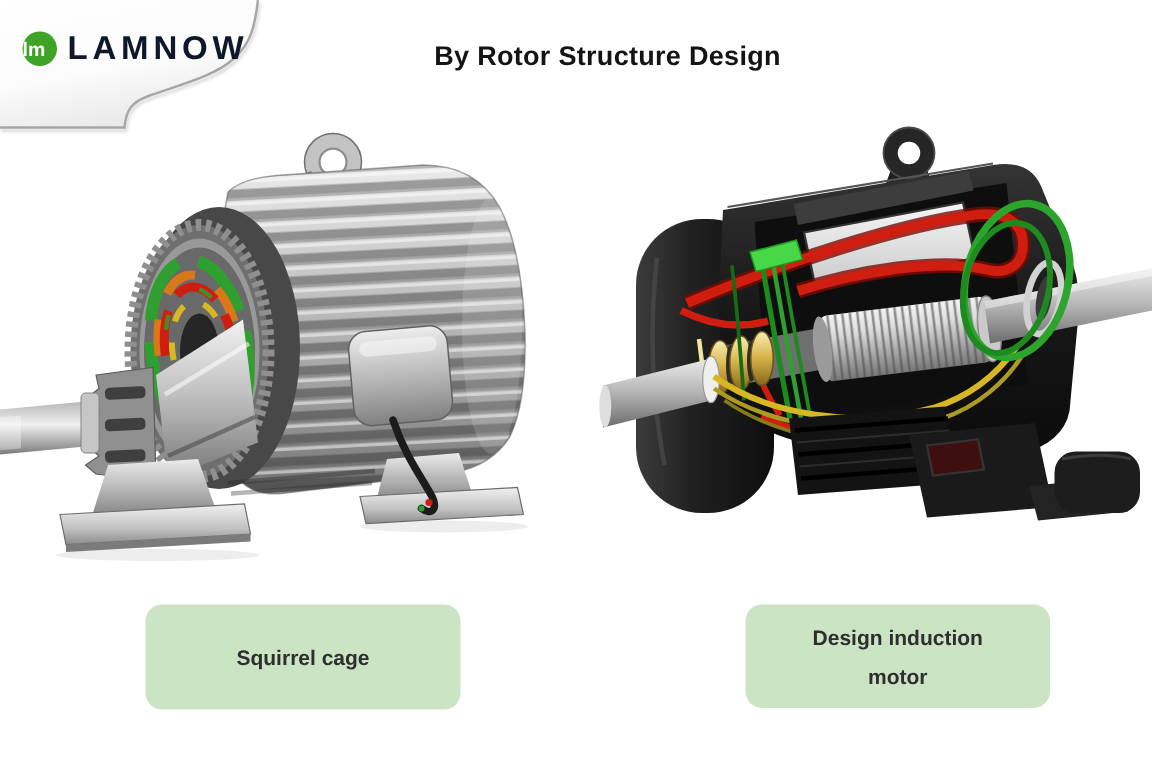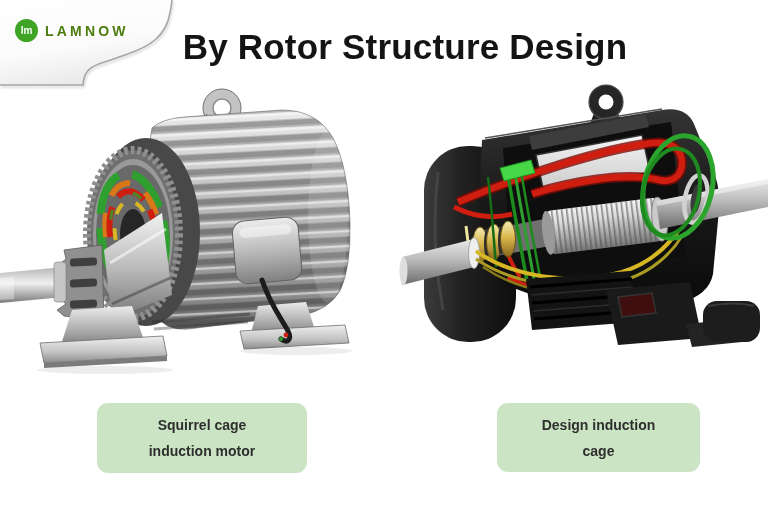--- a/index.html
+++ b/index.html
@@ -7,29 +7,29 @@
     width:768px;height:512px;position:relative;overflow:hidden;
     background:#ffffff;
     font-family:"Liberation Sans","DejaVu Sans",sans-serif;
   }
   .canvas{position:absolute;inset:0;}
   .bubble-svg{position:absolute;left:0;top:0;}
   .logo{position:absolute;left:15px;top:19px;display:flex;align-items:center;gap:7px;}
   .logo-badge{
     width:23px;height:23px;border-radius:50%;
     background:var(--logo-green,#3fa426);
-    color:#ffffff;display:flex;align-items:center;justify-content:center;
-    font-weight:bold;font-size:10px;line-height:1;
+    color:#ffffff;display:flex;align-items:center;
+    font-weight:bold;font-size:13px;line-height:1;
   }
   .logo-text{
-    font-weight:bold;font-size:14px;letter-spacing:3.2px;color:#4d7c0f;
+    font-weight:bold;font-size:22px;letter-spacing:3.2px;color:#0f172a;
   }
   .title{
     position:absolute;top:27px;left:42px;right:0;margin:0;
-    text-align:center;font-size:35px;font-weight:bold;
+    text-align:center;font-size:18px;font-weight:bold;
     color:var(--title-text,#141414);letter-spacing:.2px;
   }
   .motor{position:absolute;}
   #motor-left{left:0;top:82px;}
   #motor-right{left:390px;top:80px;}
   .label{
     position:absolute;background:var(--label-bg,#cbe5c4);
     color:var(--label-text,#2e2e2e);border-radius:11px;
     display:flex;flex-direction:column;align-items:center;justify-content:center;
     font-weight:bold;font-size:14px;line-height:26px;text-align:center;
@@ -294,20 +294,19 @@
       <polygon points="216,210 300,202 312,258 228,265" fill="#1a1a1a"></polygon>
       <polygon points="228,217 262,213 266,233 232,237" fill="#3f0e0e" stroke="#343434" stroke-width="1.5"></polygon>
       <polygon points="296,244 357,238 362,261 302,267" fill="#232323"></polygon>
       <rect x="313" y="221" width="57" height="41" rx="14" fill="#1d1d1d"></rect>
       <path d="M318,226 Q345,221 364,226" stroke="#3c3c3c" stroke-width="2" fill="none"></path>
     </g>
   </svg>
 
   <div class="label" id="label-left">
     <span>Squirrel cage</span>
-    <span>induction motor</span>
   </div>
   <div class="label" id="label-right">
     <span>Design induction</span>
-    <span>cage</span>
+    <span>motor</span>
   </div>
 
 </div>
 
 </body></html>

